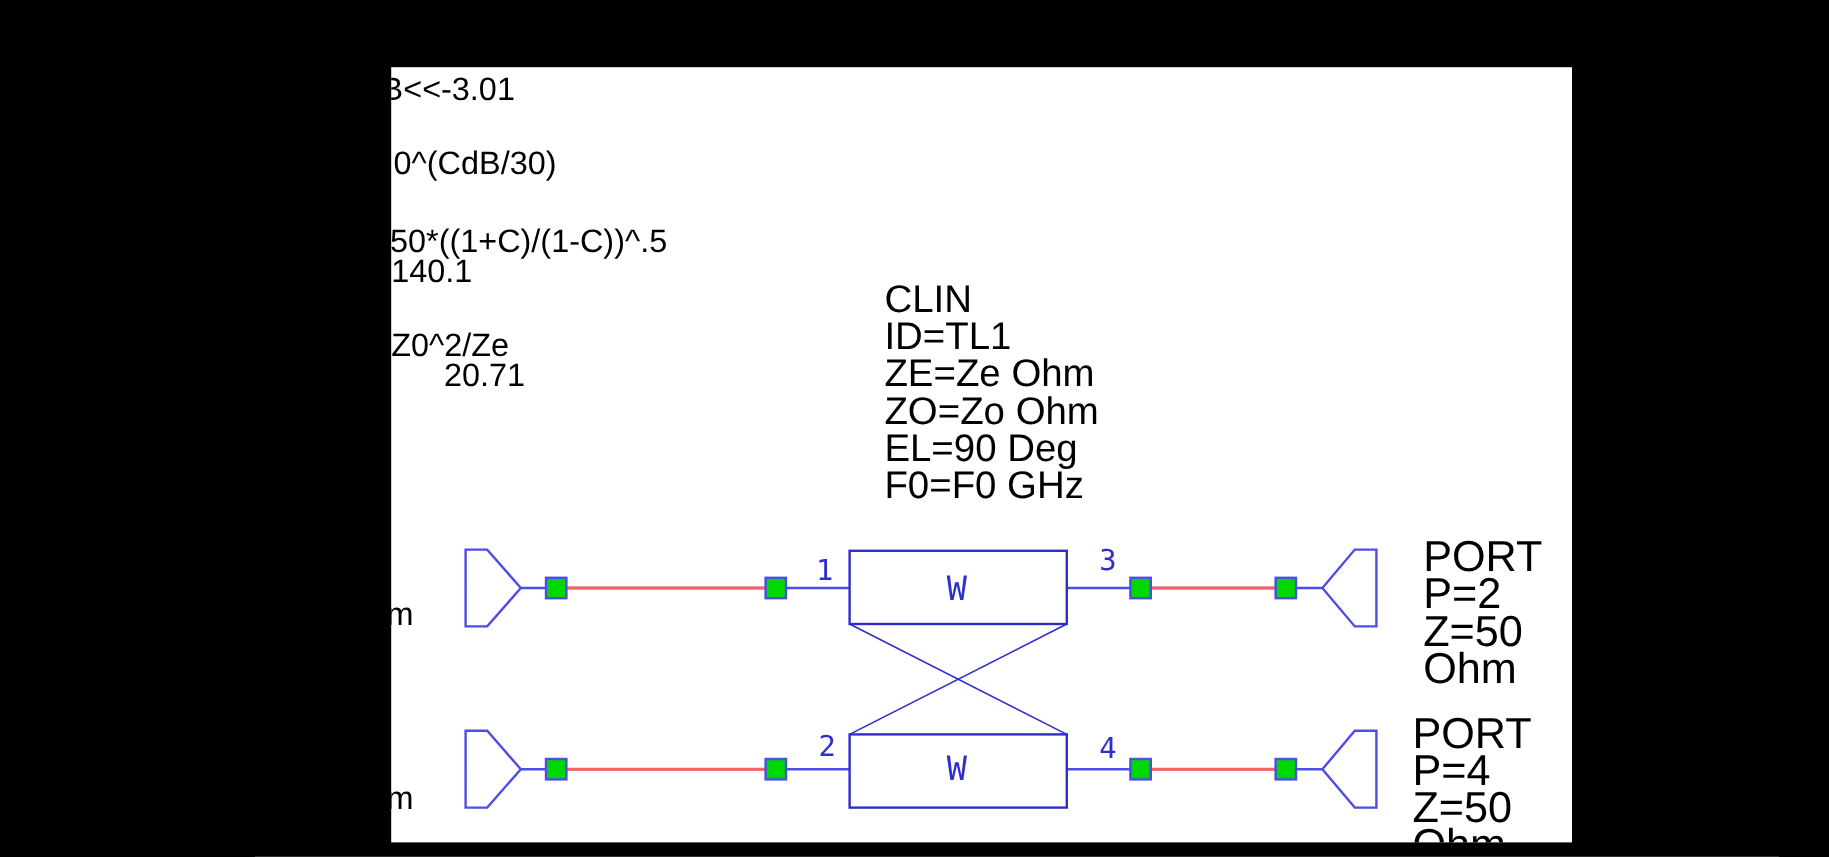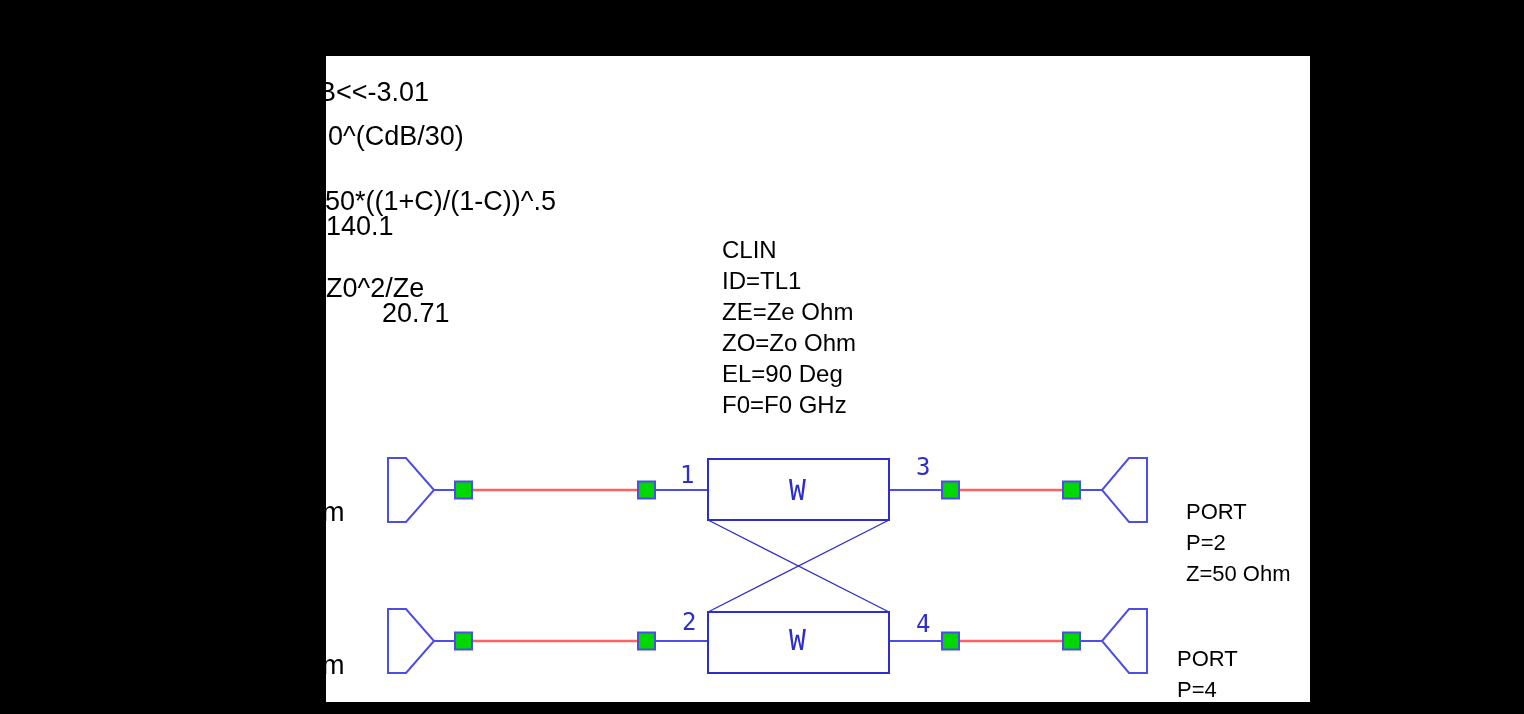--- a/index.html
+++ b/index.html
@@ -12,22 +12,22 @@
     position:absolute;left:326px;top:56px;width:984px;height:646px;
     background:var(--panel_white,#fff);overflow:hidden;
   }
   .shapes{position:absolute;left:0;top:0;}
   .txt{
     position:absolute;color:var(--text_black,#000);
     font-family:"Liberation Sans",sans-serif;white-space:pre;
   }
   .block{white-space:pre-line;line-height:31px;}
   .eq{font-size:27px;}
-  .param{font-size:24px;}
-  .portlbl{font-size:22px;margin-top:48px;}
+  .param{font-size:32px;margin-left:15px;}
+  .portlbl{font-size:36px;}
   .frag{font-size:27px;}
   .mono{font-family:"DejaVu Sans Mono",monospace;color:var(--schematic_blue,#2e2ecc);}
   .pinnum{font-size:24px;}
   .wlbl{font-size:28px;}
   svg .outline{stroke:var(--wire_blue,#4d4de8);fill:none;stroke-width:2;}
   svg .elrect{stroke:var(--schematic_blue,#2e2ecc);fill:none;stroke-width:2;}
   svg .xline{stroke:var(--schematic_blue,#2e2ecc);stroke-width:1.3;}
   svg .bwire{stroke:var(--wire_blue,#4d4de8);stroke-width:2;}
   svg .rwire{stroke:var(--wire_red,#ff6060);stroke-width:2.5;}
   svg .pinsq{fill:var(--pin_green,#00d800);stroke:var(--wire_blue,#4d4de8);stroke-width:2;}
@@ -61,26 +61,26 @@
     <rect class="pinsq" x="129" y="425.5" width="17" height="17"></rect>
     <rect class="pinsq" x="312" y="425.5" width="17" height="17"></rect>
     <rect class="pinsq" x="616" y="425.5" width="17" height="17"></rect>
     <rect class="pinsq" x="737" y="425.5" width="17" height="17"></rect>
     <rect class="pinsq" x="129" y="576.5" width="17" height="17"></rect>
     <rect class="pinsq" x="312" y="576.5" width="17" height="17"></rect>
     <rect class="pinsq" x="616" y="576.5" width="17" height="17"></rect>
     <rect class="pinsq" x="737" y="576.5" width="17" height="17"></rect>
   </svg>
 
-  <div class="txt eq" style="left:-8px;top:21px;text-align:center;">B&lt;&lt;-3.01</div>
+  <div class="txt eq" style="left:-8px;top:3px;text-align:center;">B&lt;&lt;-3.01</div>
   <div class="txt eq" style="left:2px;top:65px;">0^(CdB/30)</div>
   <div class="txt eq" style="left:-1px;top:130px;">50*((1+C)/(1-C))^.5</div>
   <div class="txt eq" style="left:0px;top:155px;">140.1</div>
   <div class="txt eq" style="left:0px;top:217px;">Z0^2/Ze</div>
-  <div class="txt eq" style="left:16px;top:242px;padding-left:40px;">20.71</div>
+  <div class="txt eq" style="left:4px;top:242px;padding-left:40px;">20.71</div>
 
   <div class="txt param block" style="left:396px;top:178px;">CLIN
 ID=TL1
 ZE=Ze Ohm
 ZO=Zo Ohm
 EL=90 Deg
 F0=F0 GHz</div>
 
   <div class="txt portlbl block" style="left:860px;top:392px;">PORT
 P=2

